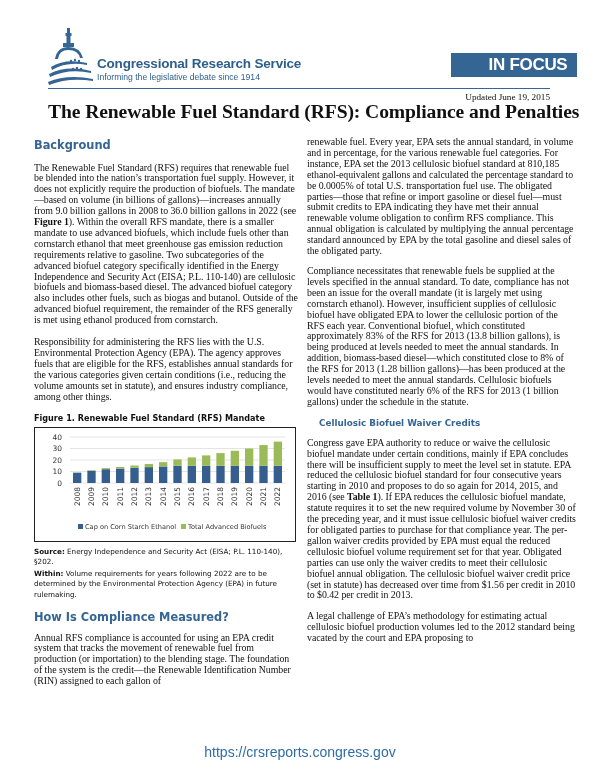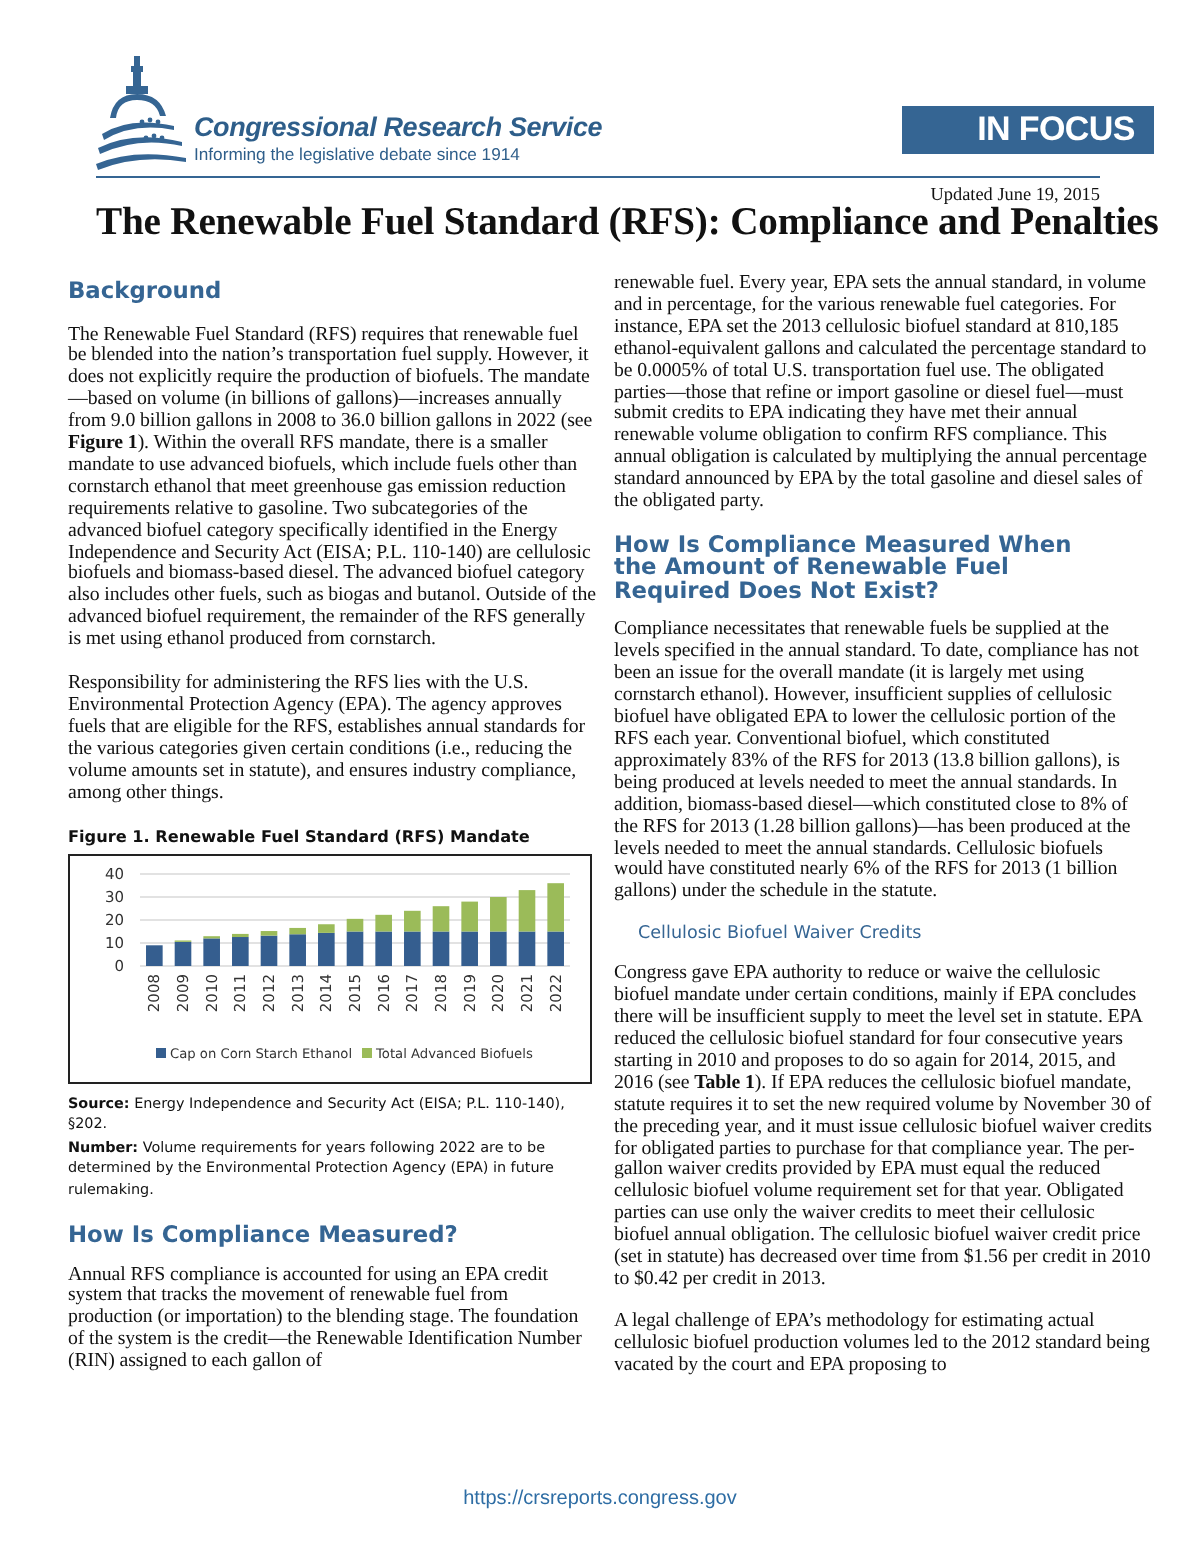--- a/index.html
+++ b/index.html
@@ -2,52 +2,52 @@
 <html><head>
 <meta charset="utf-8">
 <style>
   html, body { margin: 0; padding: 0; background: #ffffff; }
   body { width: 600px; height: 777px; position: relative; overflow: hidden;
          font-family: "Liberation Serif", serif; color: #111; }
   .abs { position: absolute; }
 
   
   #logo { left: 47px; top: 27px; width: 50px; height: 58px; }
-  #crs-name { left: 97px; top: 56px; font-family: "Liberation Sans", sans-serif; font-weight: bold; font-style: italic;
+  #crs-name { left: 97px; top: 56px; font-family: "Liberation Sans", sans-serif; font-weight: bold; 
               font-size: 13.5px; color: #2e5e8a; letter-spacing: -0.2px; white-space: nowrap; }
   #crs-tag { left: 97px; top: 72px; font-family: "Liberation Sans", sans-serif; font-size: 8.6px; color: #2e5e8a; white-space: nowrap; }
   #infocus { left: 451px; top: 53px; width: 98px; height: 24px; background: #356593; color: #fff;
              font-family: "Liberation Sans", sans-serif; font-weight: bold; font-size: 17px;
              display: flex; align-items: center; justify-content: center; letter-spacing: -0.3px; padding-left: 28px; }
   #header-rule { left: 48px; top: 88px; width: 502px; height: 1px; background: #356593; }
   #updated { right: 50px; top: 92px; font-size: 9.2px; white-space: nowrap; }
   #title { left: 48px; top: 101px; width: 510px; font-weight: bold; font-size: 19.6px; white-space: nowrap; letter-spacing: -0.1px; }
 
   
   .col { position: absolute; width: 262px; }
   #col-left { left: 34px; top: 140px; width: 264px; }
   #col-right { left: 307px; top: 137px; width: 270px; }
   h2.sec { font-family: "DejaVu Sans", sans-serif; font-weight: bold; color: #356593; font-size: 11.4px;
            margin: 0; line-height: 11.5px; }
-  h3.sub { font-family: "DejaVu Sans", sans-serif; font-weight: normal; color: #356593; font-size: 8.8px; margin: 0; padding-left: 12px; }
+  h3.sub { font-family: "DejaVu Sans", sans-serif; font-weight: bold; color: #356593; font-size: 8.8px; margin: 0; padding-left: 12px; }
   p.body { font-size: 9.9px; line-height: 10.9px; margin: 0; letter-spacing: -0.05px; }
   p.body b { font-weight: bold; }
   .note { font-family: "DejaVu Sans", sans-serif; font-size: 7.2px; line-height: 10.5px; margin: 0; }
   .note b { font-weight: bold; }
 
   
   #fig-title { font-family: "DejaVu Sans", sans-serif; font-weight: bold; font-size: 8.1px; margin: 0; white-space: nowrap; }
   #fig-sub { font-family: "DejaVu Sans", sans-serif; font-size: 7.6px; margin: 1px 0 0 0; }
   #chart-box { width: 262px; height: 115px; border: 1px solid #222; box-sizing: border-box; margin-top: 4px; position: relative; }
   #chart-svg { position: absolute; left: 0; top: 0; }
   .tick { font-family: "DejaVu Sans", sans-serif; font-size: 7.5px; fill: #333; }
   .legend-text { font-family: "DejaVu Sans", sans-serif; font-size: 6.6px; fill: #333; }
 
   #footer-url { left: 0; width: 600px; top: 744px; text-align: center; font-family: "Liberation Sans", sans-serif;
-                font-size: 10px; color: #2e6da4; }
+                font-size: 14px; color: #2e6da4; }
 </style>
 </head>
 <body>
 
 <div id="logo" class="abs">
   <svg width="50" height="58" viewBox="0 0 50 58">
     <g fill="#356593">
       <rect x="20" y="1" width="3" height="5"></rect>
       <rect x="18.5" y="6" width="6" height="3"></rect>
       <rect x="19.5" y="9" width="4" height="7"></rect>
@@ -137,28 +137,27 @@
           <text x="0" y="0" class="tick" text-anchor="end" transform="translate(245.33333333333334,59) rotate(-90)">2022</text>
           <rect x="43" y="96" width="5" height="5" fill="#355e8f"></rect>
           <text x="50" y="101" class="legend-text">Cap on Corn Starch Ethanol</text>
           <rect x="146" y="96" width="5" height="5" fill="#9bbb59"></rect>
           <text x="153" y="101" class="legend-text">Total Advanced Biofuels</text>
         </svg>
     </div>
   </div>
 
   <p class="note" style="margin-top:5px"><b>Source:</b><span> Energy Independence and Security Act (EISA; P.L. 110-140), §202.</span></p>
-  <p class="note" style="margin-top:1px"><b>Number:</b><span> Volume requirements for years following 2022 are to be determined by the Environmental Protection Agency (EPA) in future rulemaking.</span></p>
+  <p class="note" style="margin-top:1px"><b>Within:</b><span> Volume requirements for years following 2022 are to be determined by the Environmental Protection Agency (EPA) in future rulemaking.</span></p>
 
   <h2 class="sec" style="margin-top:12px">How Is Compliance Measured?</h2>
   <p class="body" style="margin-top:9px">Annual RFS compliance is accounted for using an EPA credit system that tracks the movement of renewable fuel from production (or importation) to the blending stage. The foundation of the system is the credit—the Renewable Identification Number (RIN) assigned to each gallon of</p>
 </div>
 
 <div id="col-right" class="col">
   <p class="body">renewable fuel. Every year, EPA sets the annual standard, in volume and in percentage, for the various renewable fuel categories. For instance, EPA set the 2013 cellulosic biofuel standard at 810,185 ethanol-equivalent gallons and calculated the percentage standard to be 0.0005% of total U.S. transportation fuel use. The obligated parties—those that refine or import gasoline or diesel fuel—must submit credits to EPA indicating they have met their annual renewable volume obligation to confirm RFS compliance. This annual obligation is calculated by multiplying the annual percentage standard announced by EPA by the total gasoline and diesel sales of the obligated party.</p>
-  <h2 class="sec" style="margin-top:10px; width:240px">How Is Compliance Measured When the Amount of Renewable Fuel Required Does Not Exist?</h2>
   <p class="body" style="margin-top:9px">Compliance necessitates that renewable fuels be supplied at the levels specified in the annual standard. To date, compliance has not been an issue for the overall mandate (it is largely met using cornstarch ethanol). However, insufficient supplies of cellulosic biofuel have obligated EPA to lower the cellulosic portion of the RFS each year. Conventional biofuel, which constituted approximately 83% of the RFS for 2013 (13.8 billion gallons), is being produced at levels needed to meet the annual standards. In addition, biomass-based diesel—which constituted close to 8% of the RFS for 2013 (1.28 billion gallons)—has been produced at the levels needed to meet the annual standards. Cellulosic biofuels would have constituted nearly 6% of the RFS for 2013 (1 billion gallons) under the schedule in the statute.</p>
   <h3 class="sub" style="margin-top:10px">Cellulosic Biofuel Waiver Credits</h3>
   <p class="body" style="margin-top:10px"><span>Congress gave EPA authority to reduce or waive the cellulosic biofuel mandate under certain conditions, mainly if EPA concludes there will be insufficient supply to meet the level set in statute. EPA reduced the cellulosic biofuel standard for four consecutive years starting in 2010 and proposes to do so again for 2014, 2015, and 2016 (see </span><b>Table 1</b><span>). If EPA reduces the cellulosic biofuel mandate, statute requires it to set the new required volume by November 30 of the preceding year, and it must issue cellulosic biofuel waiver credits for obligated parties to purchase for that compliance year. The per-gallon waiver credits provided by EPA must equal the reduced cellulosic biofuel volume requirement set for that year. Obligated parties can use only the waiver credits to meet their cellulosic biofuel annual obligation. The cellulosic biofuel waiver credit price (set in statute) has decreased over time from $1.56 per credit in 2010 to $0.42 per credit in 2013.</span></p>
   <p class="body" style="margin-top:10px">A legal challenge of EPA’s methodology for estimating actual cellulosic biofuel production volumes led to the 2012 standard being vacated by the court and EPA proposing to</p>
 </div>
 
 <div id="footer-url" class="abs">https://crsreports.congress.gov</div>
 
 </body></html>

